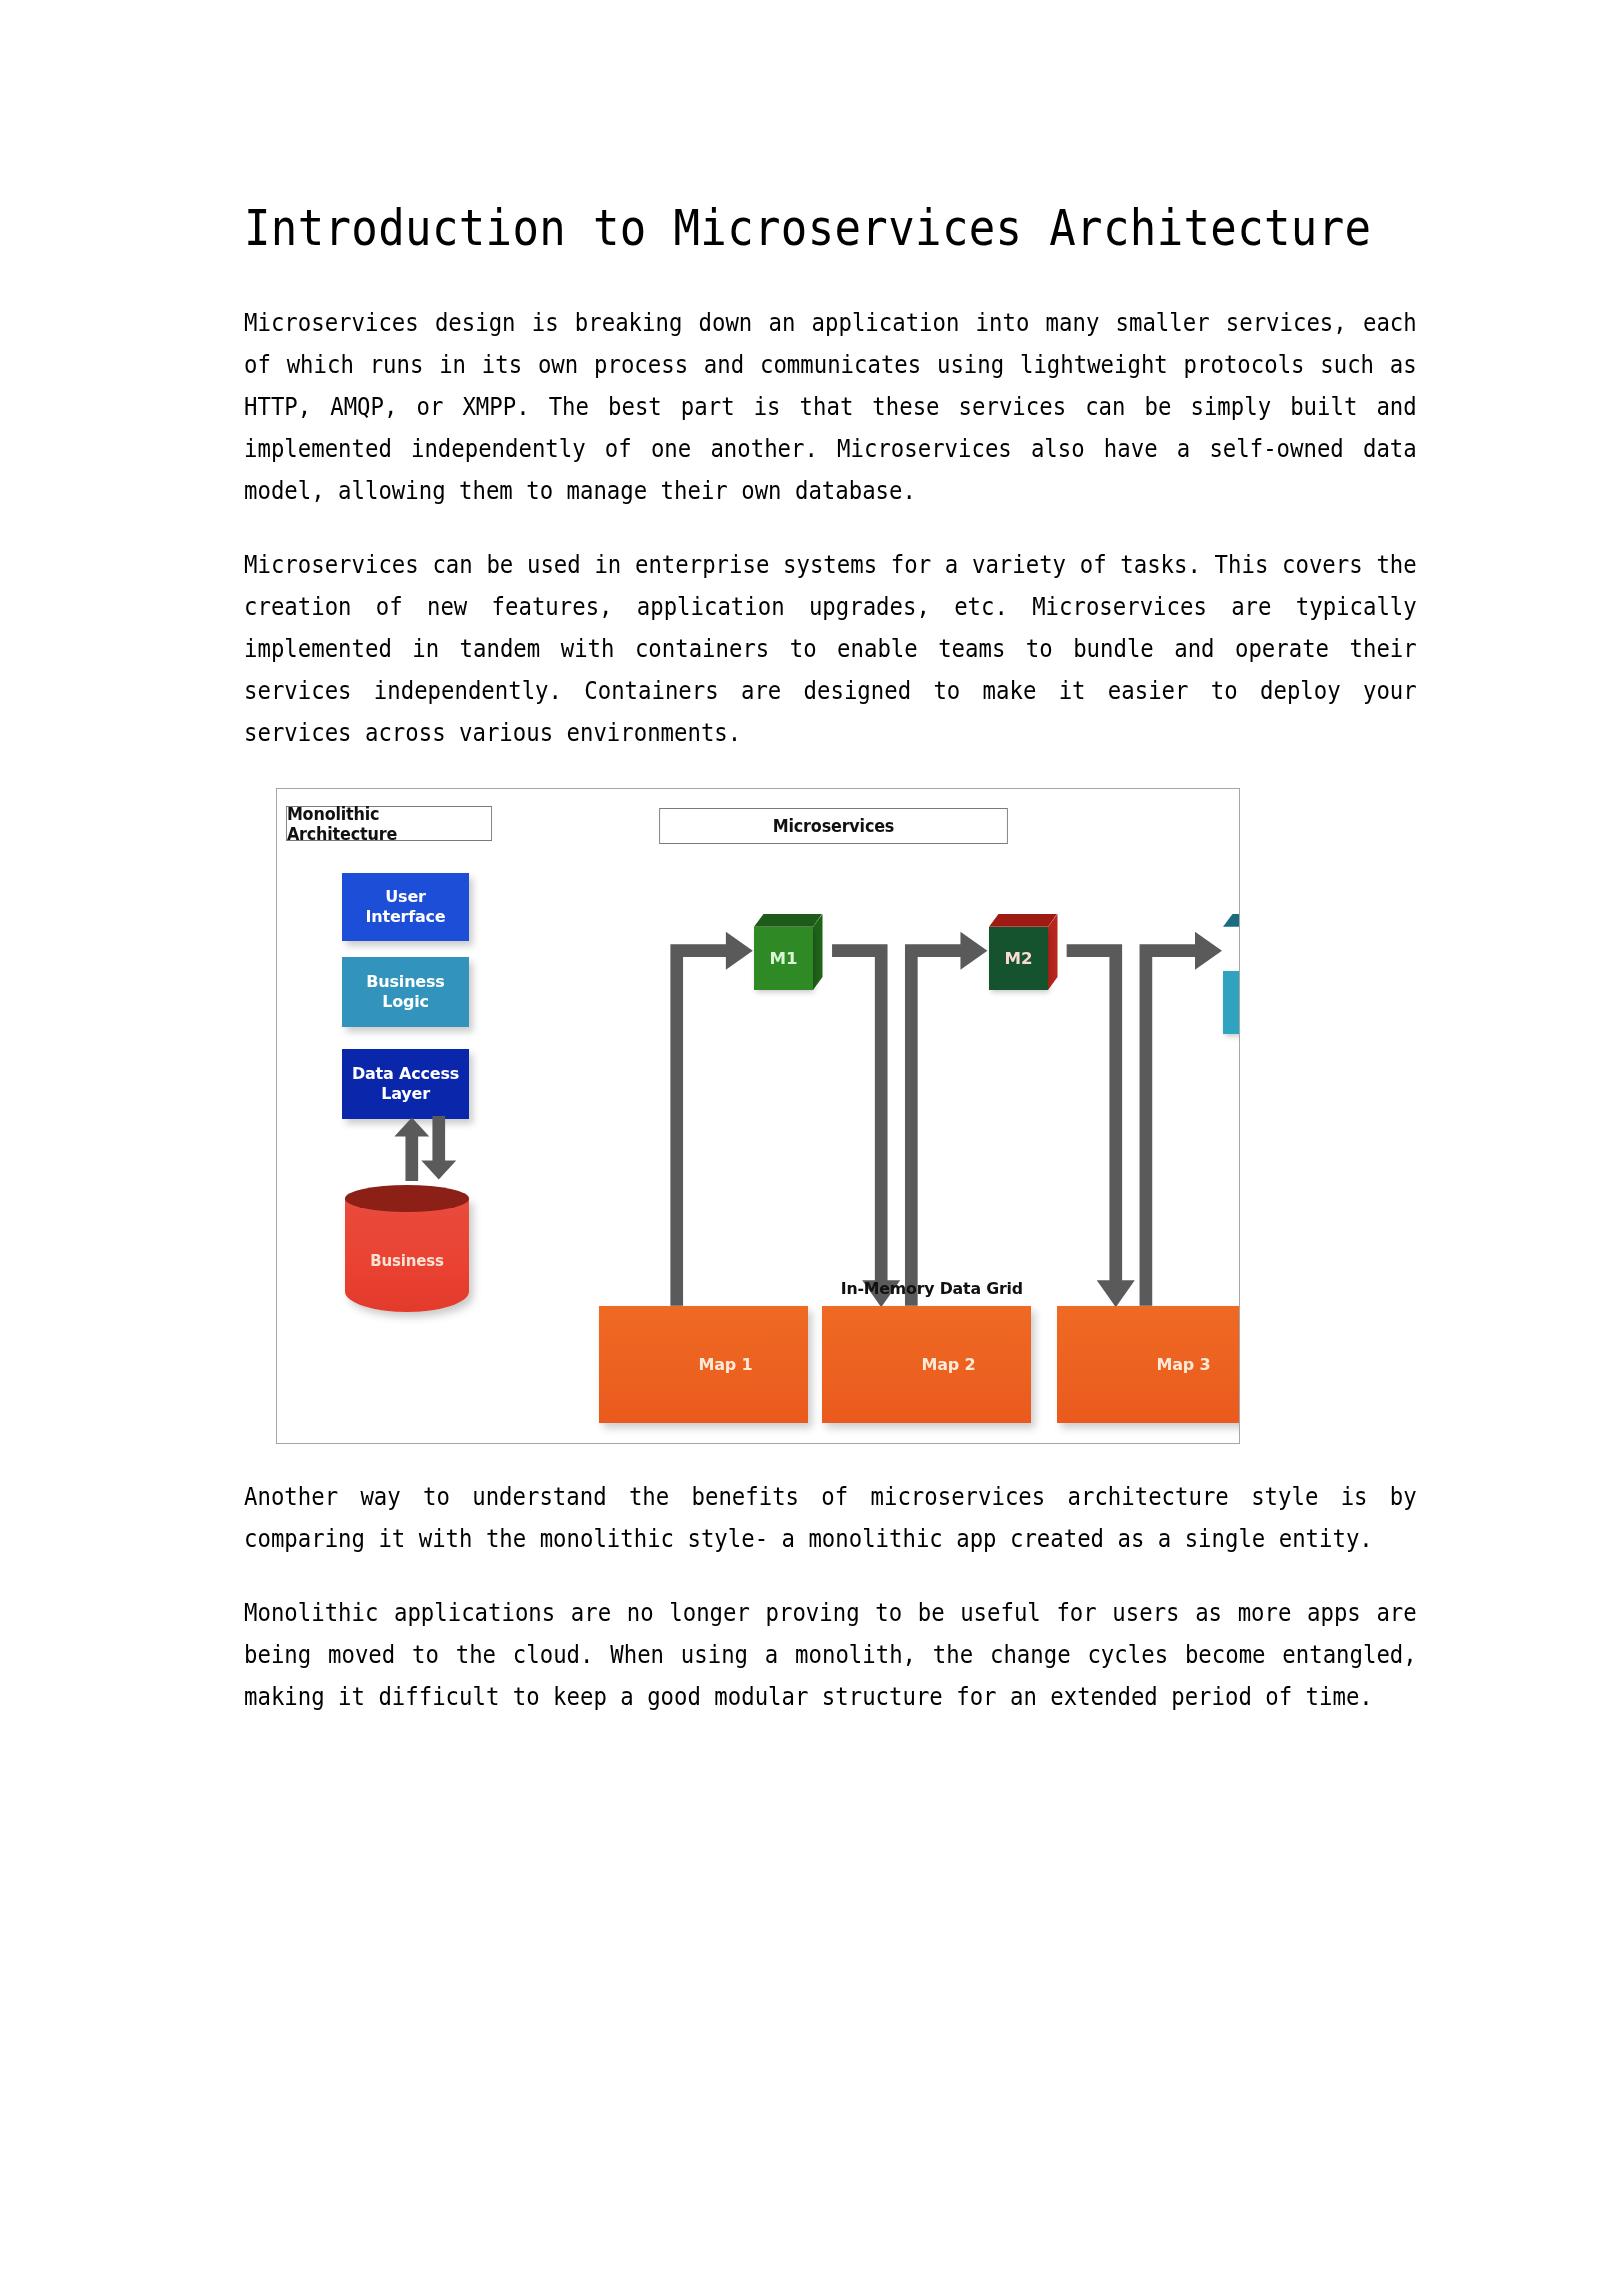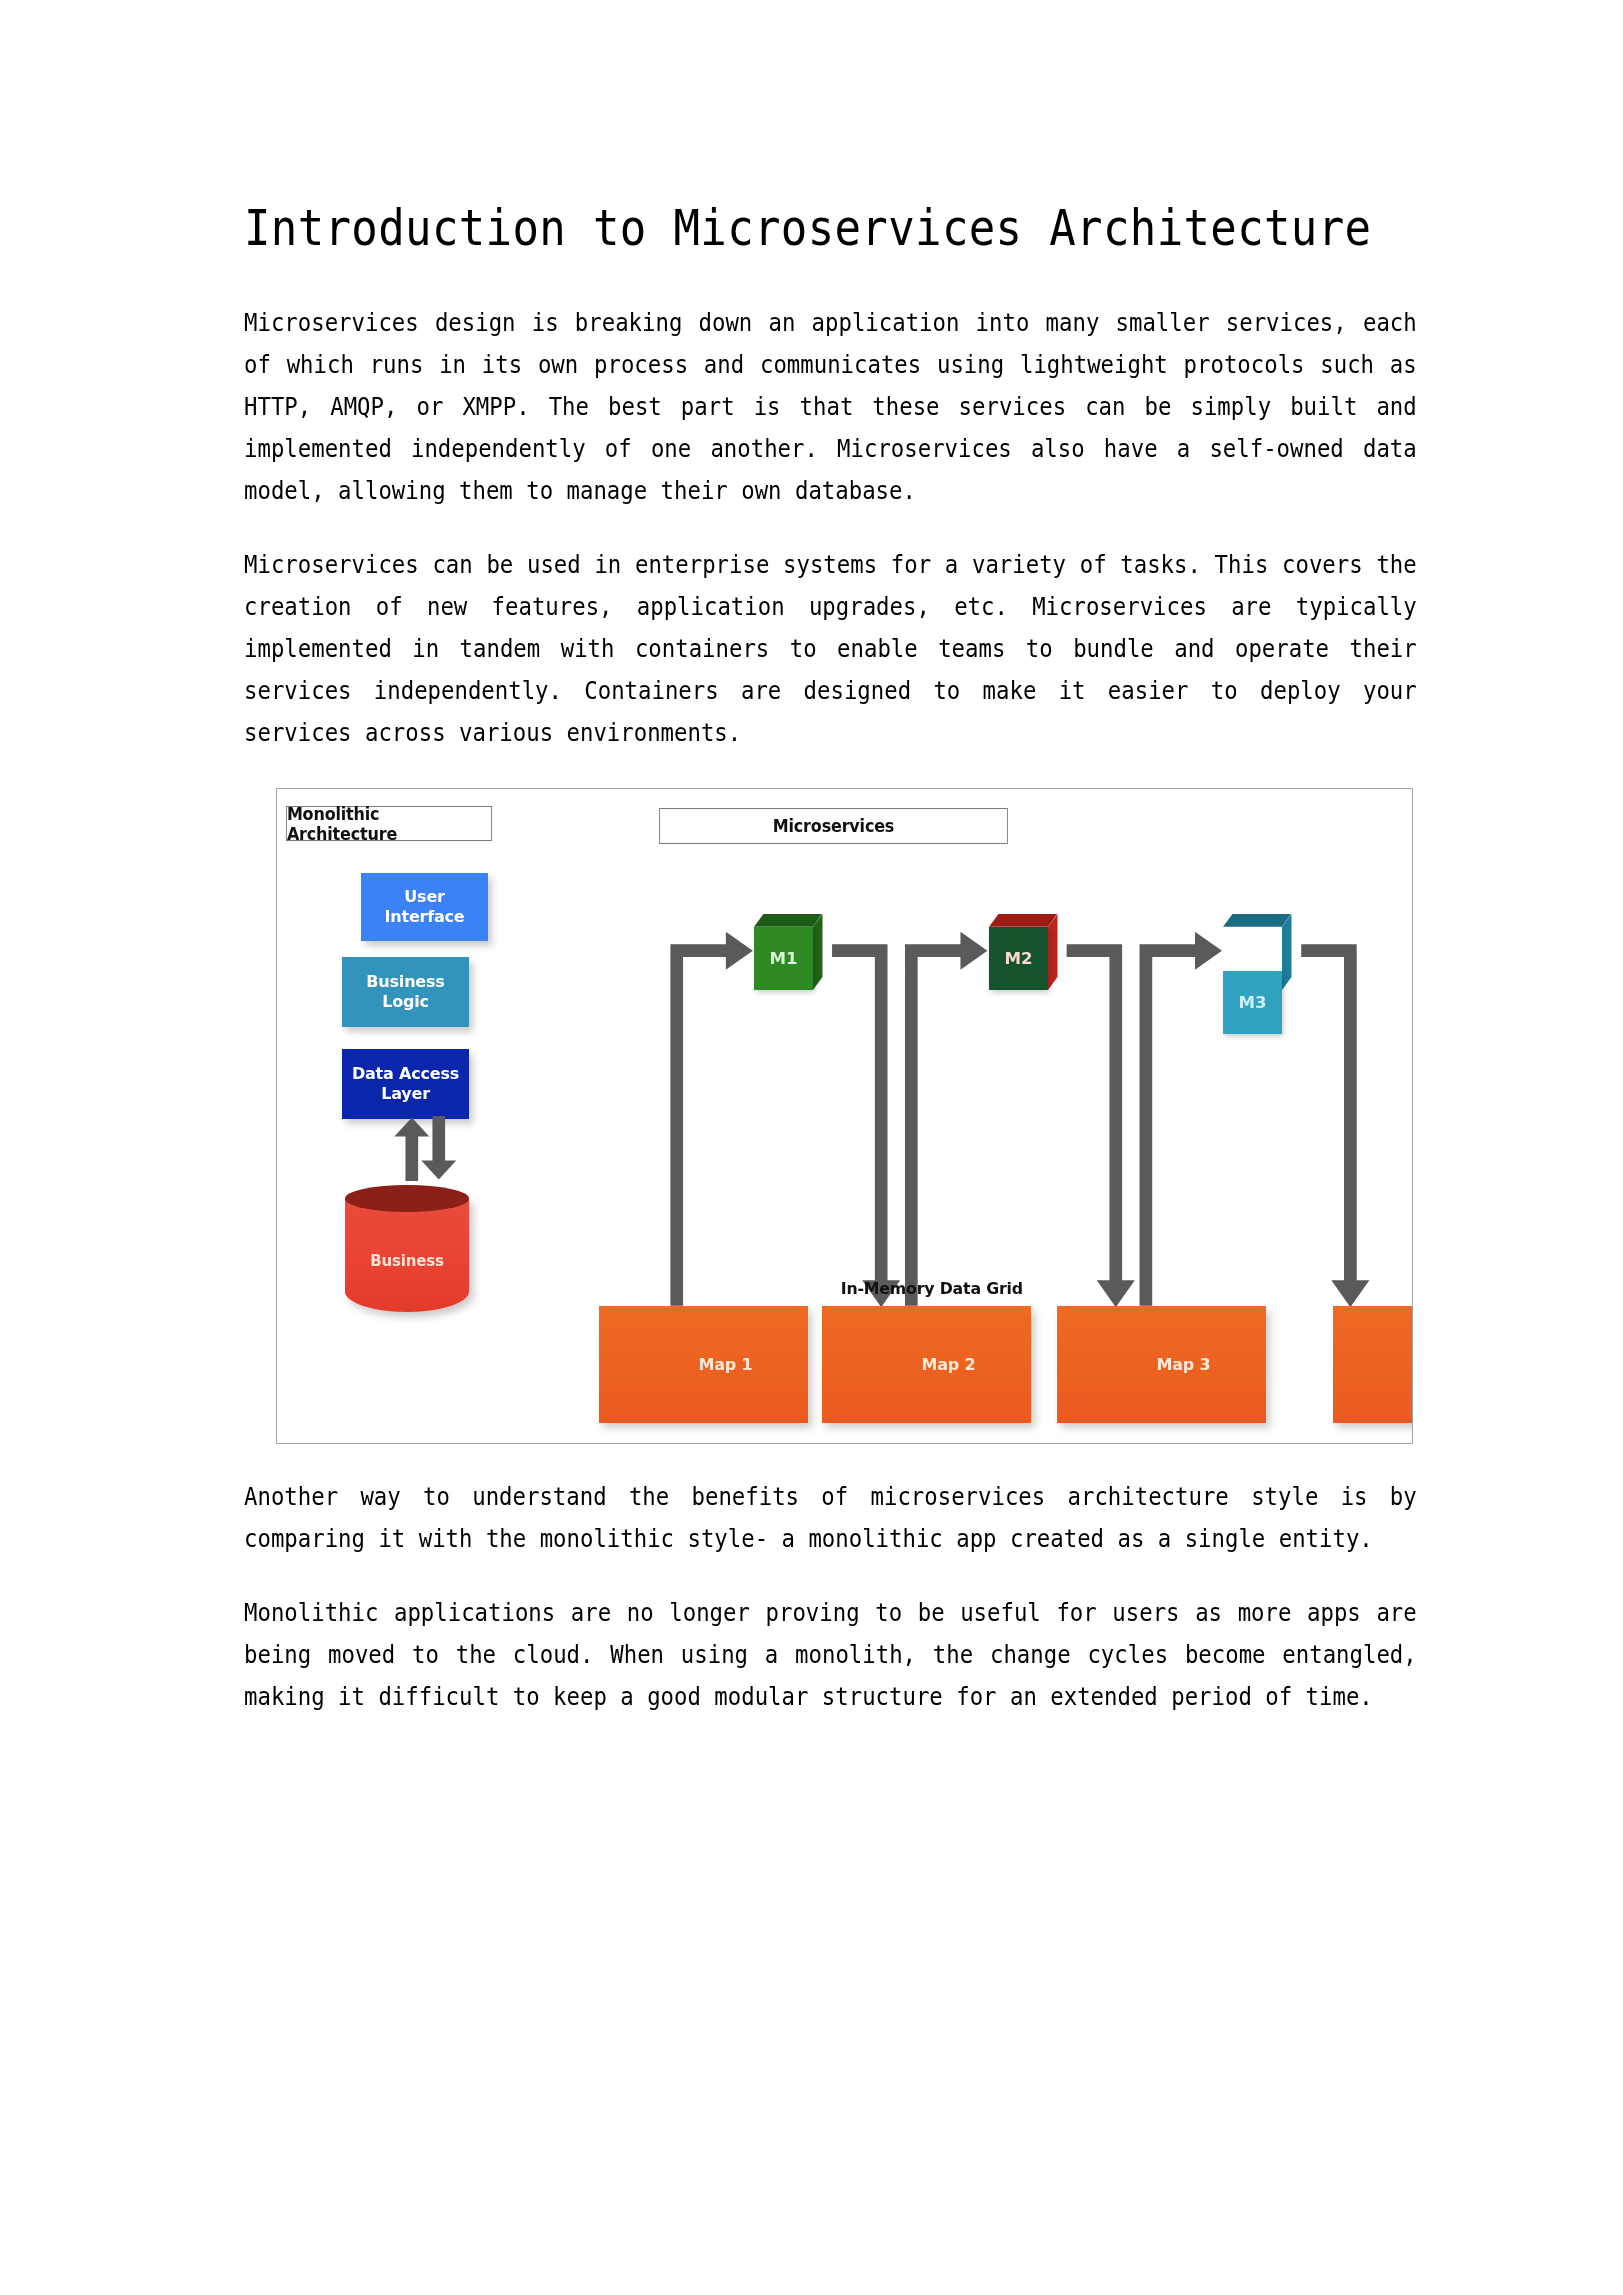--- a/index.html
+++ b/index.html
@@ -58,21 +58,21 @@
     letter-spacing: 0px;
   }
 
   
   .figure-wrap {
     margin: 34px 0 32px 0;
     padding-left: 32px;
   }
   .figure {
     position: relative;
-    width: 1137px;
+    width: 964px;
     height: 656px;
     background: #ffffff;
     border: 1.6px solid #a6a6a6;
     box-sizing: border-box;
     overflow: hidden;
   }
 
   .hdr-box {
     position: absolute;
     background: #ffffff;
@@ -100,21 +100,21 @@
     justify-content: center;
     font-family: "DejaVu Sans", "Liberation Sans", sans-serif;
     font-weight: bold;
     font-size: 16px;
     color: #ffffff;
     text-align: center;
     line-height: 1.22;
     box-shadow: 4px 4.8px 7.1px rgba(0,0,0,0.20);
     letter-spacing: -0.2px;
   }
-  .mb-ui    { left: 65px; top: 84px; width: 127px; height: 68px; background:#3b82f6;margin-left:19px; }
+  .mb-ui    { left: 65px; top: 84px; width: 127px; height: 68px; background:#1d4ed8; }
   .mb-bl    { left: 65px; top: 168px; width: 127px; height: 70px; background:#3293bd; }
   .mb-dal   { left: 65px; top: 260px; width: 127px; height: 70px; background:#0a27ab; }
 
   
   .dbarrows { position: absolute; left: 111px; top: 327px; width: 73px; height: 65px; }
 
   .dbcyl {
     position: absolute;
     left: 68px; top: 396px;
     width: 124px; height: 127px;

